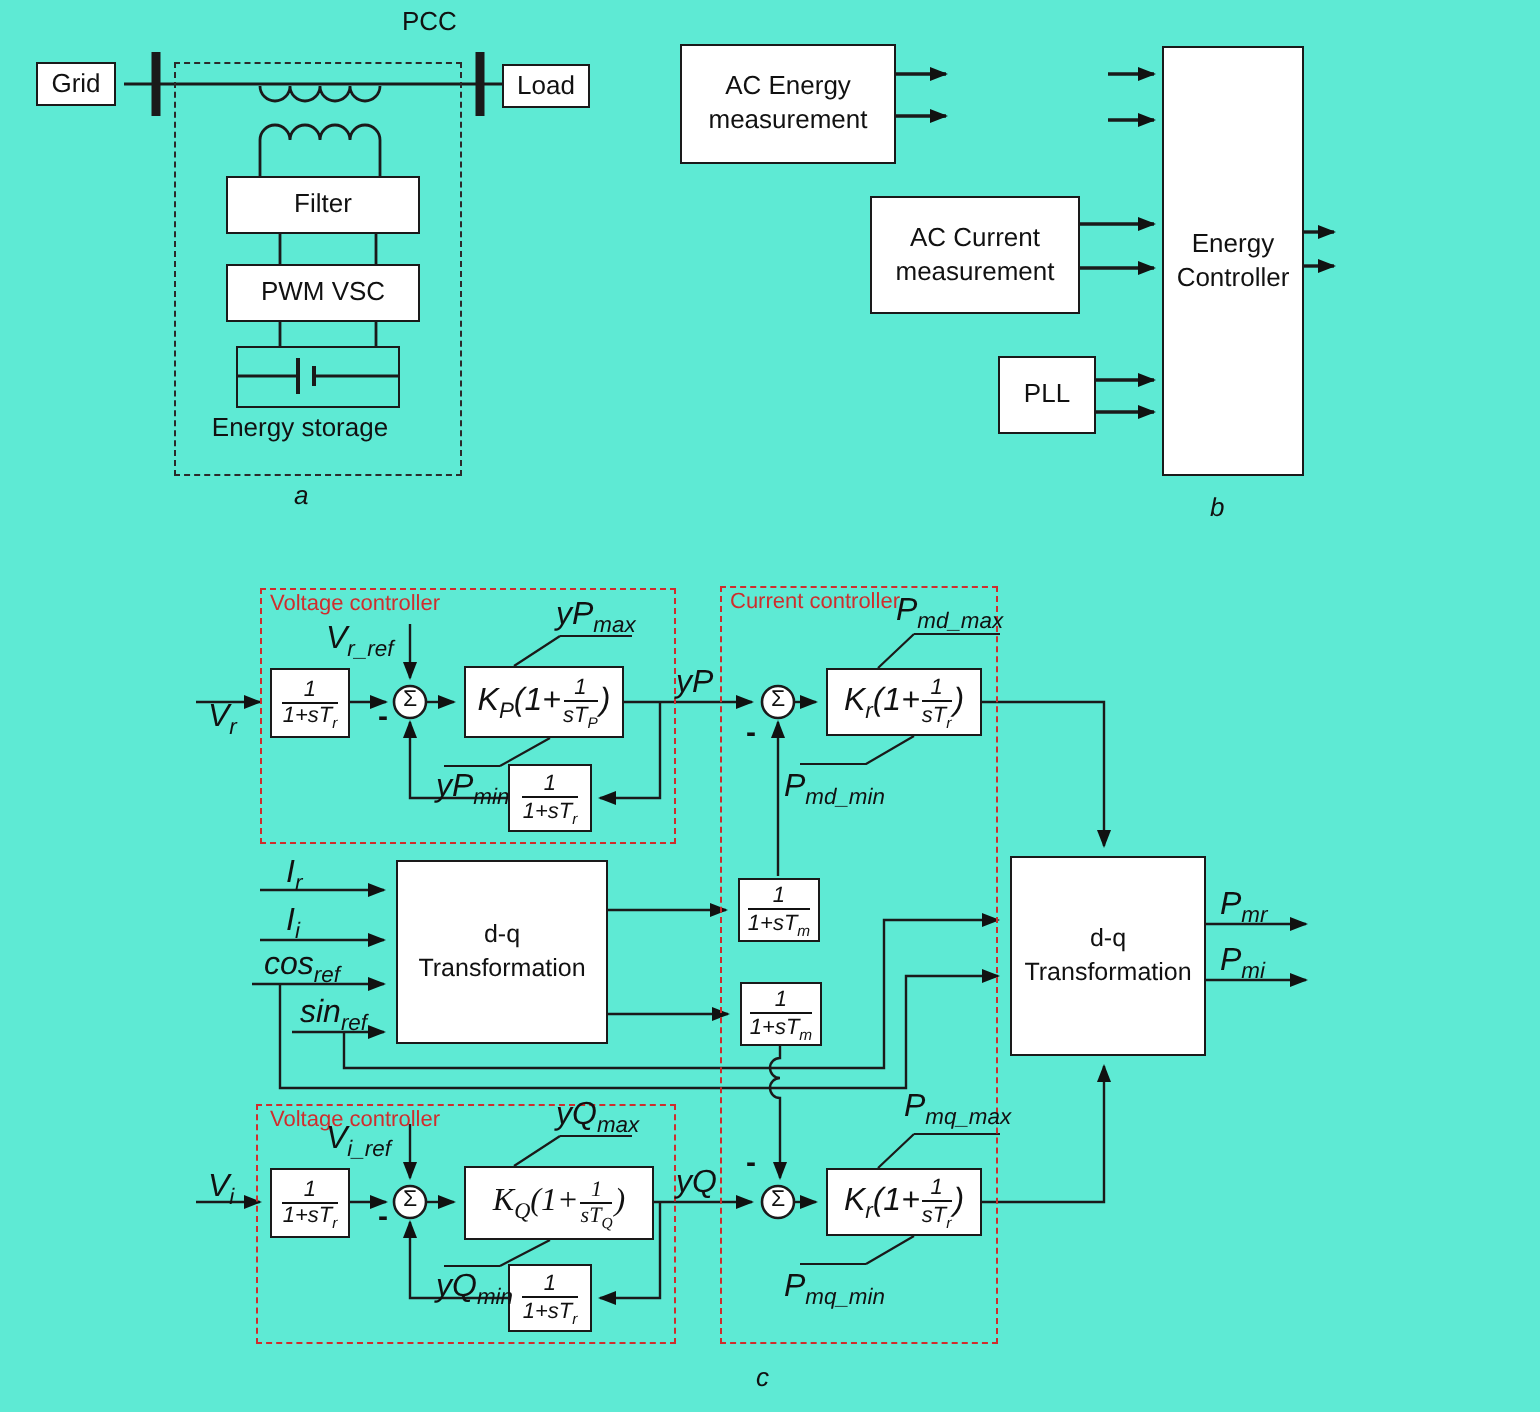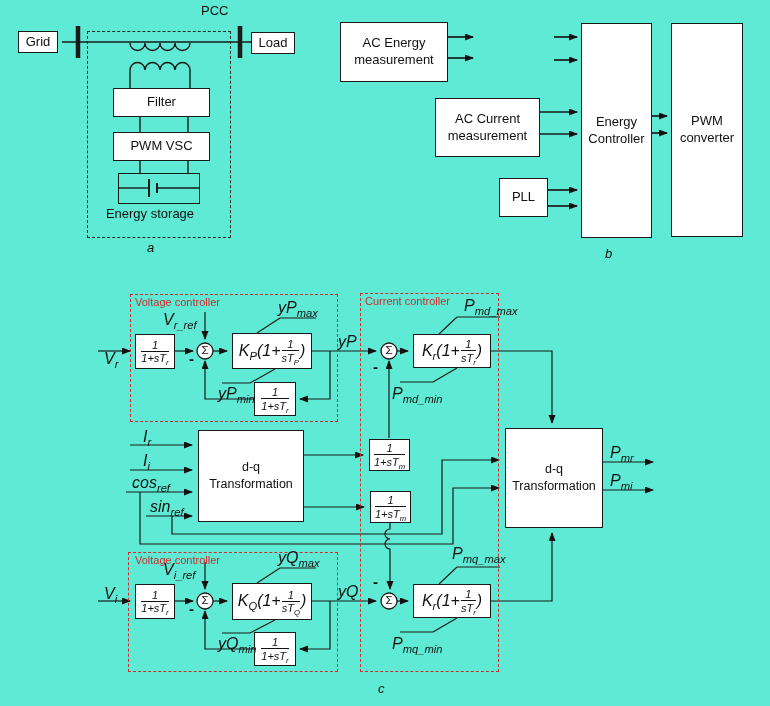--- a/index.html
+++ b/index.html
@@ -141,24 +141,20 @@
   </div>
   <div class="box" style="left:435px;top:98px;width:105px;height:59px;">
     <span>AC Current</span>
     <span>measurement</span>
   </div>
   <div class="box" style="left:499px;top:178px;width:49px;height:39px;">PLL</div>
   <div class="box" style="left:581px;top:23px;width:71px;height:215px;">
     <span>Energy</span>
     <span>Controller</span>
   </div>
-  <div class="box" style="left:671px;top:23px;width:72px;height:214px;">
-    <span>PWM</span>
-    <span>converter</span>
-  </div>
   <div class="part" style="left:605px;top:246px;">b</div>
 
   <div class="redbox" style="left:130px;top:294px;width:208px;height:128px;">
     <span class="redlbl">Voltage controller</span>
   </div>
   <div class="redbox" style="left:360px;top:293px;width:139px;height:379px;">
     <span class="redlbl">Current controller</span>
   </div>
   <div class="redbox" style="left:128px;top:552px;width:210px;height:120px;">
     <span class="redlbl" style="left:6px;">Voltage controller</span>
@@ -214,21 +210,21 @@
     <span>d-q</span>
     <span>Transformation</span>
   </div>
 
   <div class="box tblk" style="left:135px;top:584px;width:40px;height:35px;">
     <span class="frac">
         <span class="fnum">1</span>
         <span class="fden">1+sT<sub>r</sub></span>
       </span>
   </div>
-  <div class="box kblk" style="left:232px;top:583px;width:80px;height:37px;">
+  <div class="box kblk" style="left:232px;top:583px;width:95px;height:37px;font-family:Liberation Serif, serif;">
     <span class="math">K<sub>Q</sub>(1+</span>
     <span class="frac">
         <span class="fnum">1</span>
         <span class="fden">sT<sub>Q</sub></span>
       </span>
     <span class="math">)</span>
   </div>
   <div class="box tblk" style="left:254px;top:632px;width:42px;height:34px;">
     <span class="frac">
         <span class="fnum">1</span>
@@ -253,21 +249,21 @@
   <div class="minus" style="left:189px;top:350px;">-</div>
   <div class="minus" style="left:373px;top:358px;">-</div>
   <div class="minus" style="left:189px;top:600px;">-</div>
   <div class="minus" style="left:373px;top:573px;">-</div>
 
   <div class="lbl math" style="left:104px;top:350px;">V<sub>r</sub></div>
   <div class="lbl math" style="left:163px;top:311px;">V<sub>r_ref</sub></div>
   <div class="lbl math" style="left:338px;top:333px;">yP</div>
   <div class="lbl math" style="left:278px;top:299px;">yP<sub>max</sub></div>
   <div class="lbl math" style="left:218px;top:385px;">yP<sub>min</sub></div>
-  <div class="lbl math" style="left:448px;top:297px;margin-left:16px;">P<sub>md_max</sub></div>
+  <div class="lbl math" style="left:448px;top:297px;">P<sub>md_max</sub></div>
   <div class="lbl math" style="left:392px;top:385px;">P<sub>md_min</sub></div>
   <div class="lbl math" style="left:143px;top:428px;">I<sub>r</sub></div>
   <div class="lbl math" style="left:143px;top:452px;">I<sub>i</sub></div>
   <div class="lbl math" style="left:132px;top:474px;">cos<sub>ref</sub></div>
   <div class="lbl math" style="left:150px;top:498px;">sin<sub>ref</sub></div>
   <div class="lbl math" style="left:610px;top:444px;">P<sub>mr</sub></div>
   <div class="lbl math" style="left:610px;top:472px;">P<sub>mi</sub></div>
   <div class="lbl math" style="left:104px;top:585px;">V<sub>i</sub></div>
   <div class="lbl math" style="left:163px;top:561px;">V<sub>i_ref</sub></div>
   <div class="lbl math" style="left:338px;top:583px;">yQ</div>

